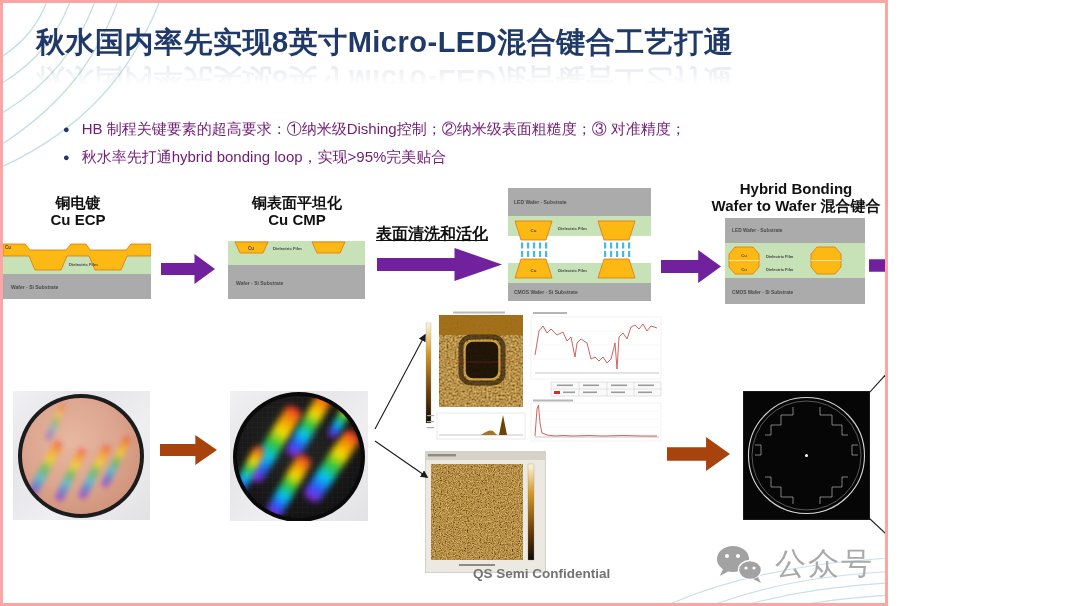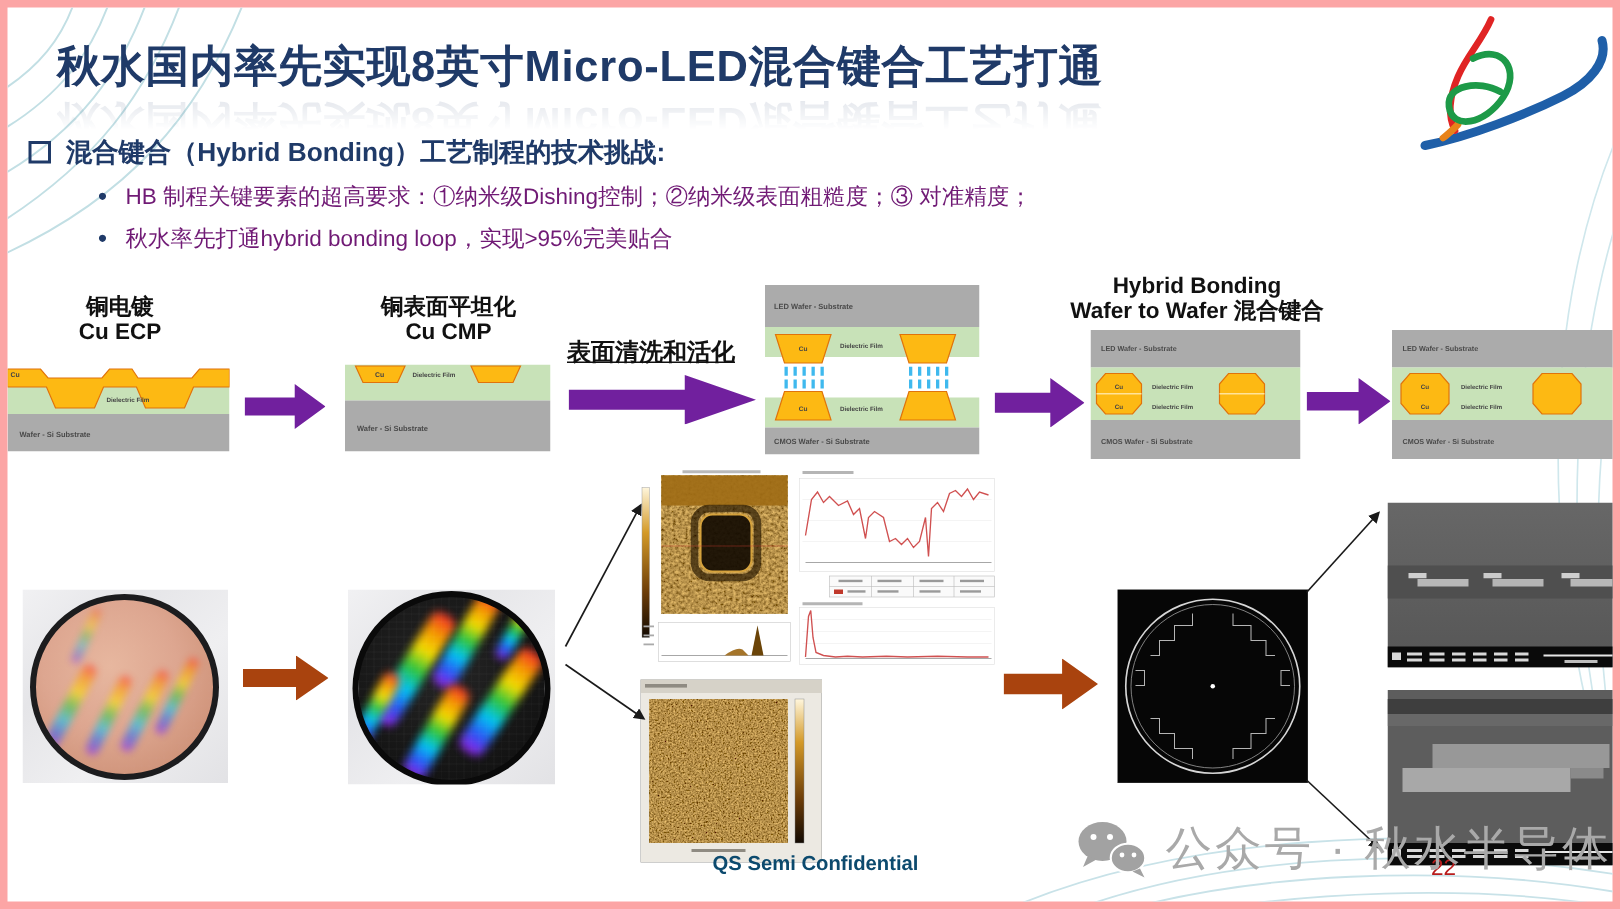--- a/index.html
+++ b/index.html
@@ -1,17 +1,17 @@
 <!DOCTYPE html>
 <html><head>
 <meta charset="utf-8">
 <style>
   html,body{margin:0;padding:0;background:#fff;}
-  .slide{position:relative;width:1080px;height:606px;background:#ffffff;overflow:hidden;
-         font-family:"Liberation Sans",sans-serif;border:5px solid #fca5a5;box-sizing:border-box;}
+  .slide{position:relative;width:888px;height:606px;background:#ffffff;overflow:hidden;
+         font-family:"Liberation Sans",sans-serif;border:3px solid #fca5a5;box-sizing:border-box;}
   .abs{position:absolute;}
   
   .title{position:absolute;left:33px;top:20px;font-size:29px;font-weight:bold;color:#1f3a68;
          letter-spacing:.5px;white-space:nowrap;z-index:3;}
   .title-reflect{position:absolute;left:33px;top:56px;font-size:29px;font-weight:bold;color:#1f3a68;
          letter-spacing:.5px;white-space:nowrap;transform:scaleY(-1);opacity:.18;z-index:2;
          -webkit-mask-image:linear-gradient(to top,rgba(0,0,0,.8),transparent 65%);
          mask-image:linear-gradient(to top,rgba(0,0,0,.8),transparent 65%);}
   
   .h-row{position:absolute;left:14px;top:84px;display:flex;align-items:center;gap:10px;z-index:3;}
@@ -42,21 +42,21 @@
   .streak{position:absolute;border-radius:6px;
           background:linear-gradient(180deg,#ff2d2d,#ff9d00,#ffe800,#2ecc40,#00cfff,#2b5cff,#a020f0);}
   .d1 .streak{opacity:.55;filter:blur(2.5px);}
   .d2 .streak{opacity:.95;filter:blur(3px);}
   .grid-tex{position:absolute;inset:0;opacity:.25;
      background:repeating-linear-gradient(0deg,rgba(255,255,255,.08) 0 1px,transparent 1px 5px),
                 repeating-linear-gradient(90deg,rgba(255,255,255,.08) 0 1px,transparent 1px 5px);}
   
   .watermark{position:absolute;left:712px;top:540px;display:flex;align-items:center;gap:12px;z-index:6;}
   .wm-text{font-size:31px;color:#a9a9a9;letter-spacing:2px;white-space:nowrap;}
-  .confidential{position:absolute;left:470px;top:563px;font-size:13.5px;font-weight:bold;color:#0c4a6e;z-index:4;}
+  .confidential{position:absolute;left:470px;top:563px;font-size:13.5px;font-weight:bold;color:#737373;z-index:4;}
   .pagenum{position:absolute;left:949px;top:565px;font-size:15px;color:#b91c1c;z-index:5;}
   svg text{font-family:"Liberation Sans",sans-serif;}
   .z1{z-index:1}.z3{z-index:3}
 </style>
 </head>
 <body>
 
 <div class="slide">
 
   <svg width="0" height="0" style="position:absolute">
@@ -116,24 +116,20 @@
 
   <svg class="abs z3" style="left:905px;top:2px" width="172" height="104" viewBox="0 0 172 104">
     <g fill="none" stroke-linecap="round">
       <path d="M158,20 C162,34 150,48 132,57 C108,69 70,84 40,90" stroke="#1f5fa8" stroke-width="6"></path>
       <path d="M84,6 C78,20 68,30 62,44 C56,58 55,70 60,80" stroke="#e02424" stroke-width="4.5"></path>
       <path d="M62,76 C58,80 55,83 52,85" stroke="#e8831a" stroke-width="4.5"></path>
       <path d="M72,32 C92,22 104,40 92,58 C80,76 58,80 56,64 C54,50 76,46 90,54" stroke="#1d9a48" stroke-width="4.5"></path>
     </g>
   </svg>
 
-  <div class="h-row">
-    <span class="sq"></span>
-    <span class="h-txt">混合键合（Hybrid Bonding）工艺制程的技术挑战:</span>
-  </div>
   <div class="b-row r1">
     <span class="dot">●</span>
     <span class="b-txt">HB 制程关键要素的超高要求：①纳米级Dishing控制；②纳米级表面粗糙度；③ 对准精度；</span>
   </div>
   <div class="b-row r2">
     <span class="dot">●</span>
     <span class="b-txt">秋水率先打通hybrid bonding loop，实现&gt;95%完美贴合</span>
   </div>
 
   <div class="step-label" style="left:20px;top:191px;width:110px;">

